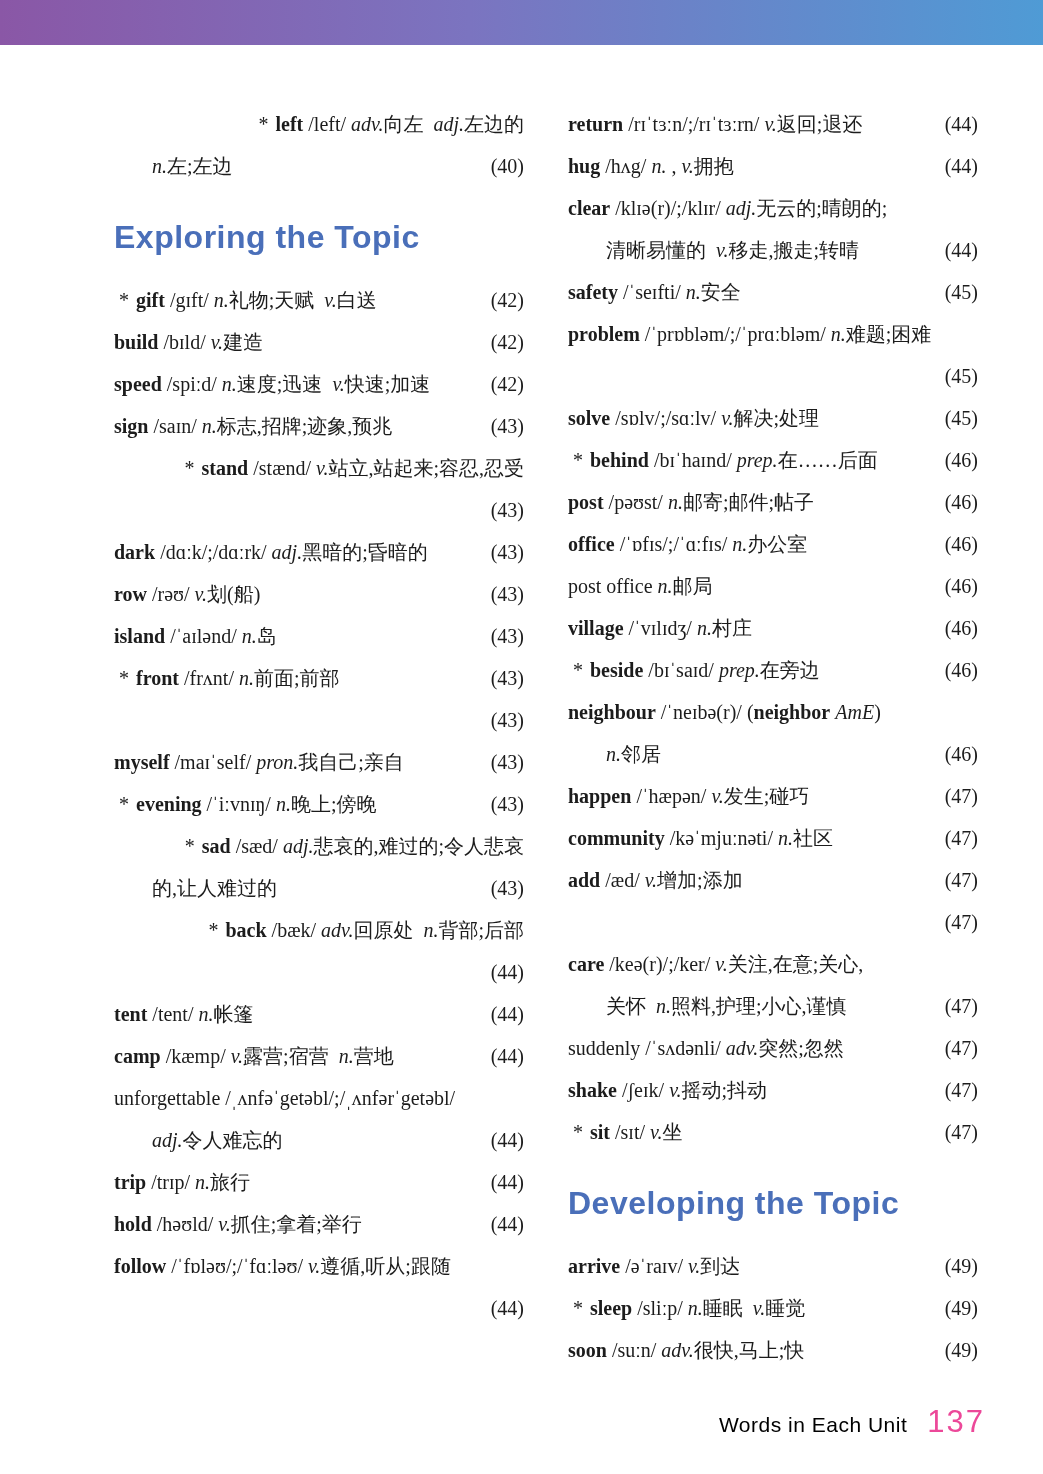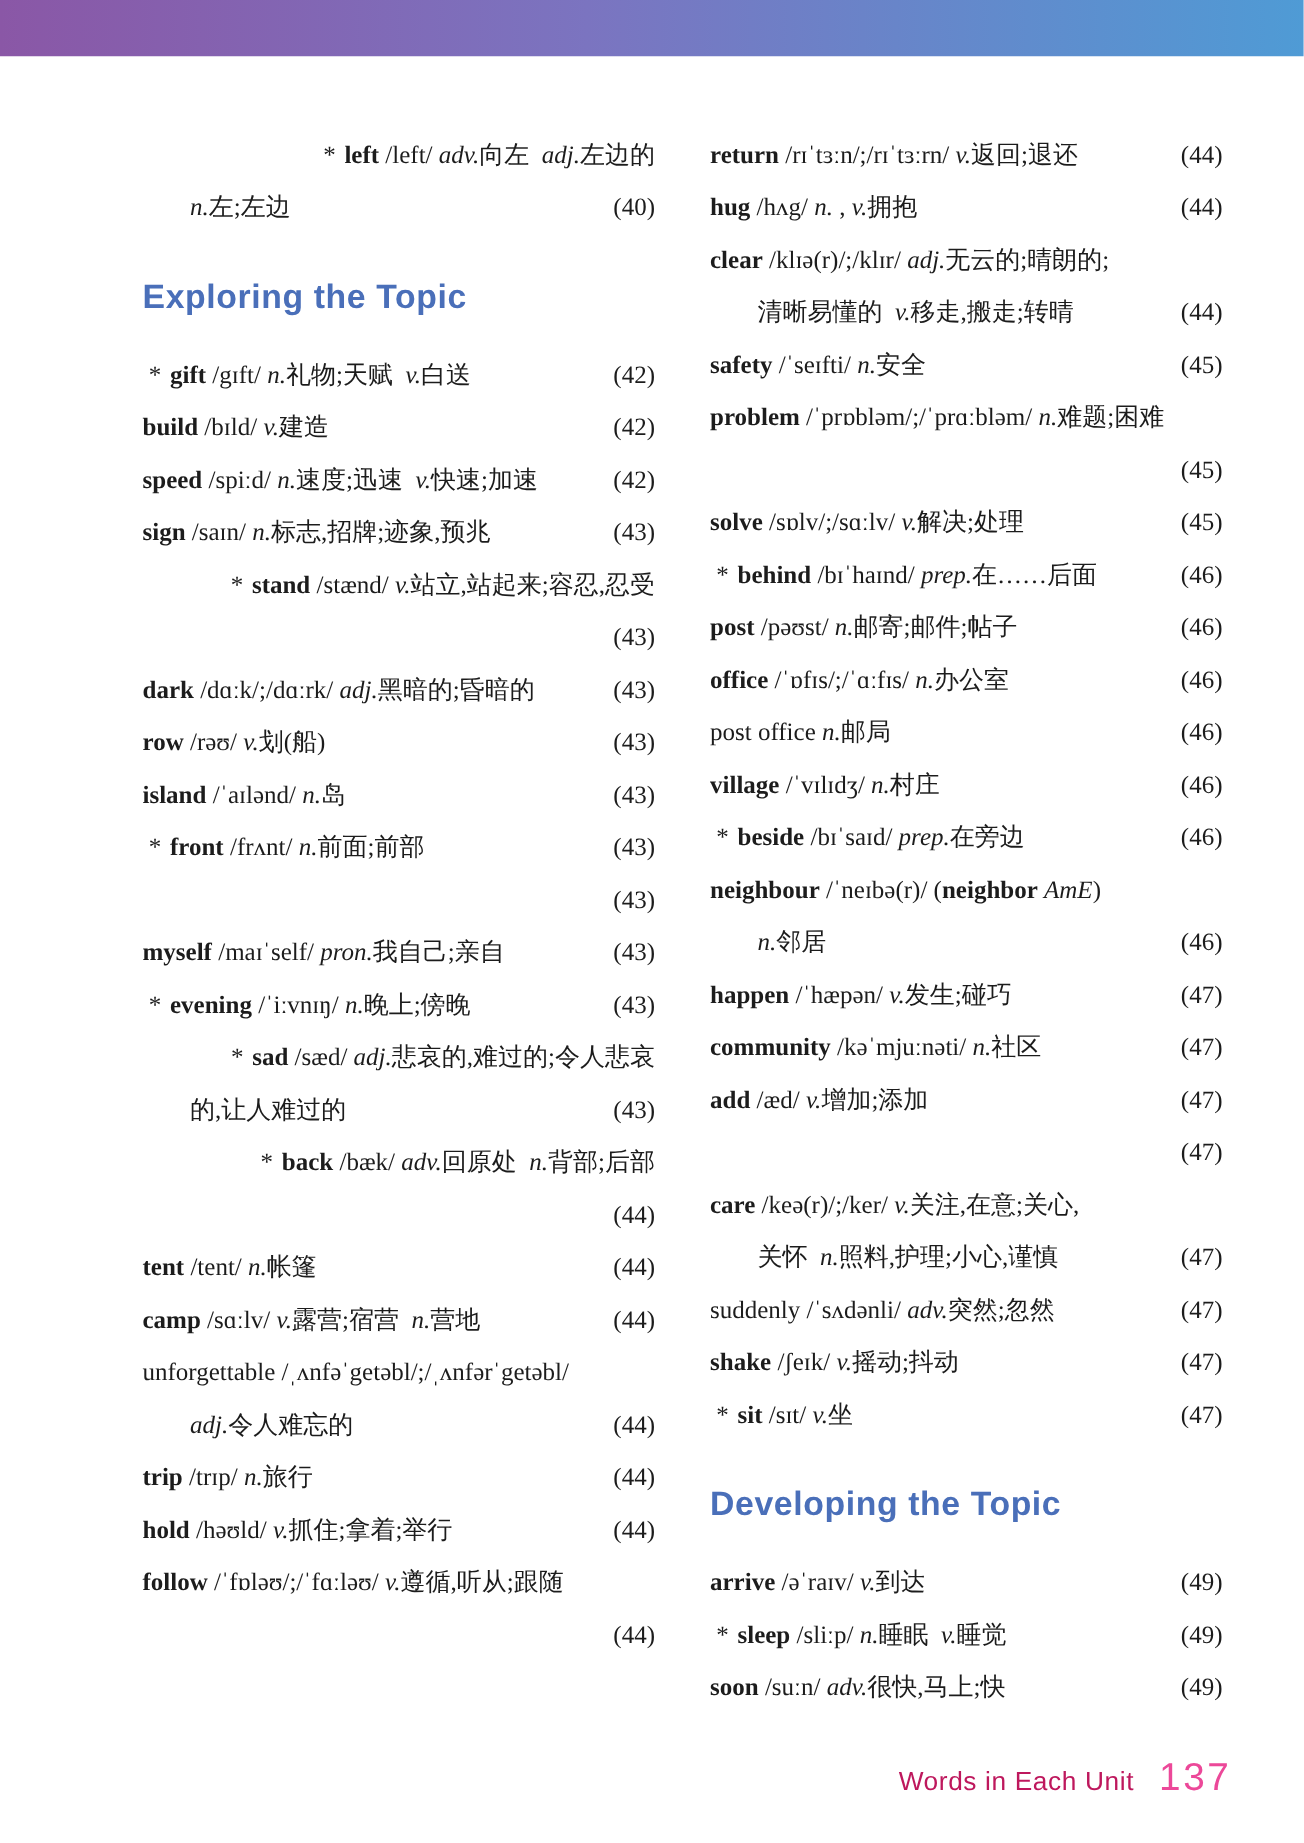--- a/index.html
+++ b/index.html
@@ -17,21 +17,21 @@
   }
   .content{
     display:flex;
     margin:58px 0 0 114px;
     gap:44px;
   }
   .col{width:410px;flex:0 0 410px;}
   .section-heading{
     font-family:"Liberation Sans","DejaVu Sans",sans-serif;
     font-weight:bold;
-    font-size:27px;
+    font-size:32px;
     line-height:44px;
     color:var(--accent,#4a6fb9);
     margin:28px 0 20px 0;
     letter-spacing:0.5px;
   }
   .entry{margin:0;}
   .line{
     display:flex;
     align-items:baseline;
     line-height:42px;
@@ -46,21 +46,21 @@
   .star{padding-right:2px;}
   .footer{
     position:absolute;
     right:58px;
     bottom:34px;
     display:flex;
     align-items:baseline;
     gap:20px;
     font-family:"Liberation Sans","DejaVu Sans",sans-serif;
   }
-  .footer-label{font-size:21px;color:#be185d;letter-spacing:0.5px;}
+  .footer-label{font-size:21px;color:#000000;letter-spacing:0.5px;}
   .footer-page{font-size:31px;color:#ec4899;font-weight:500;letter-spacing:2px;}
 </style>
 </head>
 <body style="--accent: #4a6fb9;">
 
 <div class="top-bar" style="background: linear-gradient(90deg, rgb(138, 87, 166) 0%, rgb(123, 116, 192) 45%, rgb(79, 155, 213) 100%);"></div>
 
 <div class="content">
   <div class="col" id="col-left">
       <div class="entry">
@@ -167,21 +167,21 @@
         </div>
       </div>
       <div class="entry">
         <div class="line">
           <span class="ltext"><span class="seg-b">tent</span><span class="seg-r"> /tent/ </span><span class="seg-i">n.</span><span class="seg-r">帐篷</span></span>
           <span class="pageno">(44)</span>
         </div>
       </div>
       <div class="entry">
         <div class="line">
-          <span class="ltext"><span class="seg-b">camp</span><span class="seg-r"> /sɑːlv/ </span><span class="seg-i">v.</span><span class="seg-r">露营;宿营  </span><span class="seg-i">n.</span><span class="seg-r">营地</span></span>
+          <span class="ltext"><span class="seg-b">camp</span><span class="seg-r"> /kæmp/ </span><span class="seg-i">v.</span><span class="seg-r">露营;宿营  </span><span class="seg-i">n.</span><span class="seg-r">营地</span></span>
           <span class="pageno">(44)</span>
         </div>
       </div>
       <div class="entry">
         <div class="line">
           <span class="ltext"><span class="seg-r">unforgettable /ˌʌnfəˈgetəbl/;/ˌʌnfərˈgetəbl/</span></span>
         </div>
         <div class="line indent">
           <span class="ltext"><span class="seg-i">adj.</span><span class="seg-r">令人难忘的</span></span>
           <span class="pageno">(44)</span>

